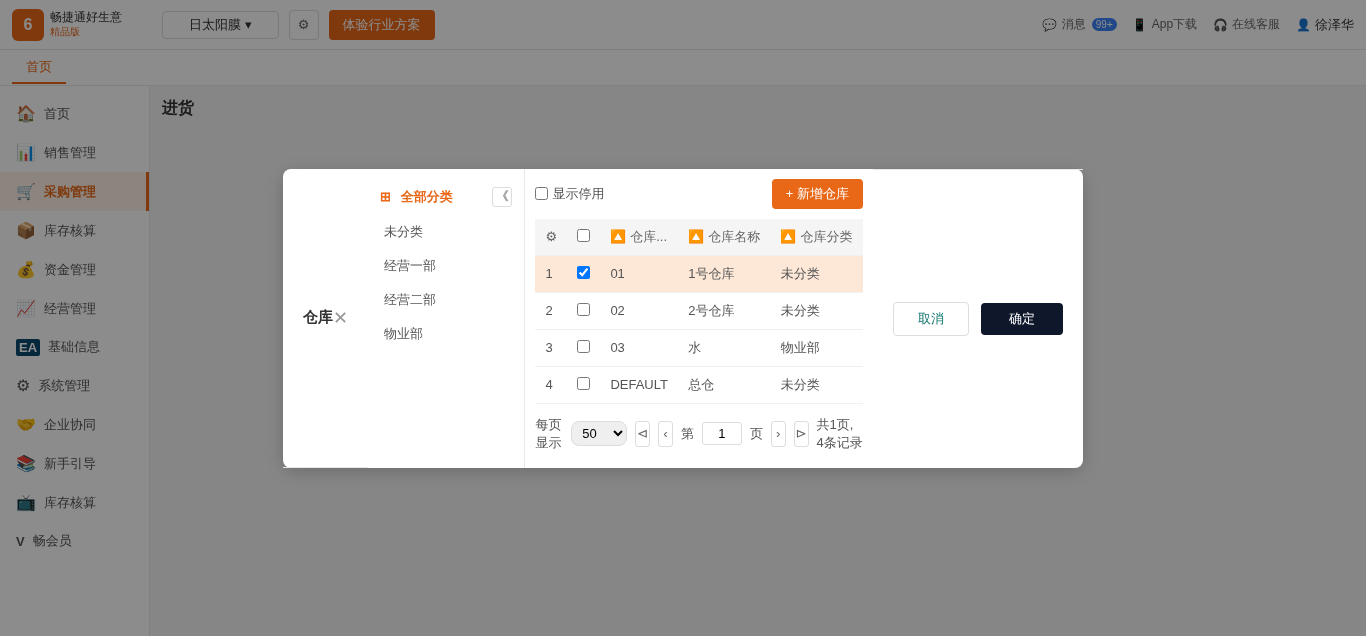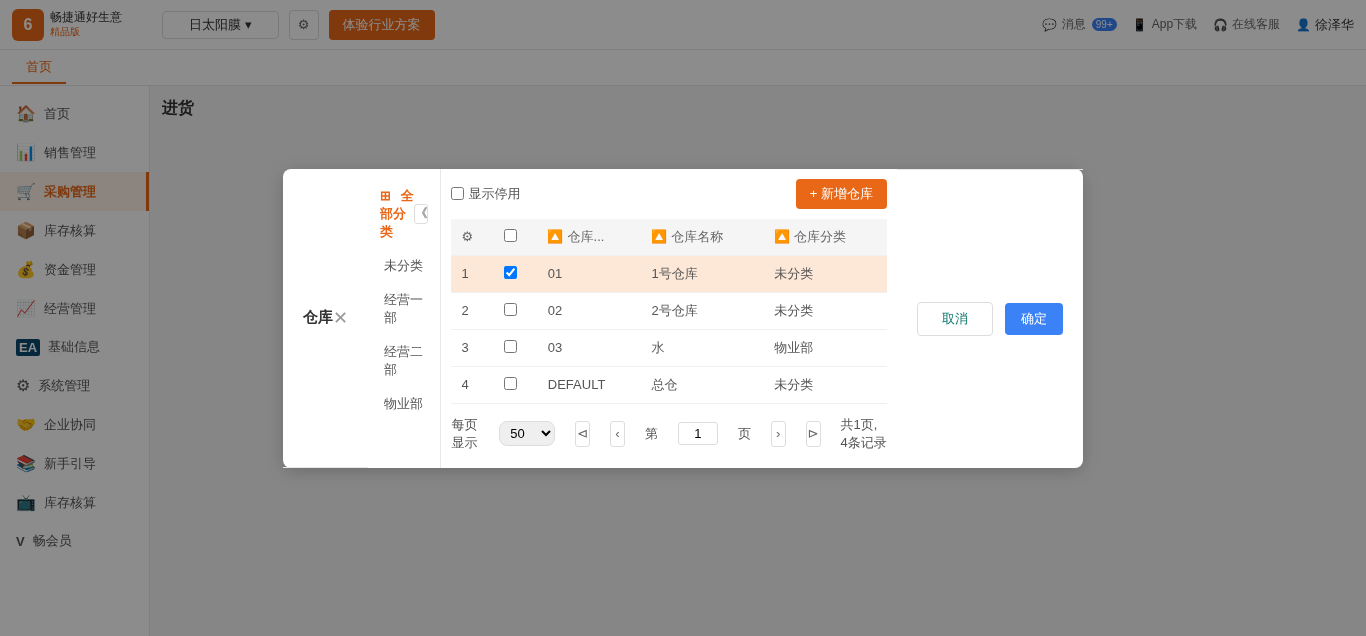--- a/index.html
+++ b/index.html
@@ -222,21 +222,21 @@
       color: #555;
     }
     .data-table th { color: #666; font-weight: normal; }
     .data-table tr.selected { background: #fde8d8; }
     .row-num { color: #888; text-align: center; }
     .action-dots { color: #bbb; cursor: pointer; text-align: center; }
 
     
     .pagination {
       display: flex; align-items: center; justify-content: center;
-      gap: 20px; padding: 12px 0 6px;
+      gap: 8px; padding: 12px 0 6px;
       font-size: 13px; color: #555;
     }
     .page-select {
       border: 1px solid #ddd; border-radius: 8px; padding: 3px 6px;
       font-size: 13px;
     }
     .page-btn {
       width: 26px; height: 26px; border: 1px solid #ddd; border-radius: 3px;
       display: inline-flex; align-items: center; justify-content: center;
       cursor: pointer; color: #666; background: #fff;
@@ -250,22 +250,22 @@
     .dialog-footer {
       display: flex; align-items: center; justify-content: center;
       gap: 12px; padding: 14px 20px;
       border-top: 1px solid #e8e8e8;
     }
     .cancel-btn {
       padding: 7px 24px; border: 1px solid #ddd; border-radius: 4px;
       background: #fff; cursor: pointer; font-size: 13px; color: #0f766e;
     }
     .confirm-btn {
-      padding: 7px 16px; border: none; border-radius: 4px;
-      background: #3b82f6; color: #fff; cursor: pointer; font-size: 13px;
+      padding: 7px 28px; border: none; border-radius: 4px;
+      background: #0f172a; color: #fff; cursor: pointer; font-size: 13px;
     }
   </style>
 </head>
 <body>
 
 <div class="top-header">
   <div class="logo-area">
     <div class="logo-icon">6</div>
     <div>
       <div class="logo-text">畅捷通好生意</div>

